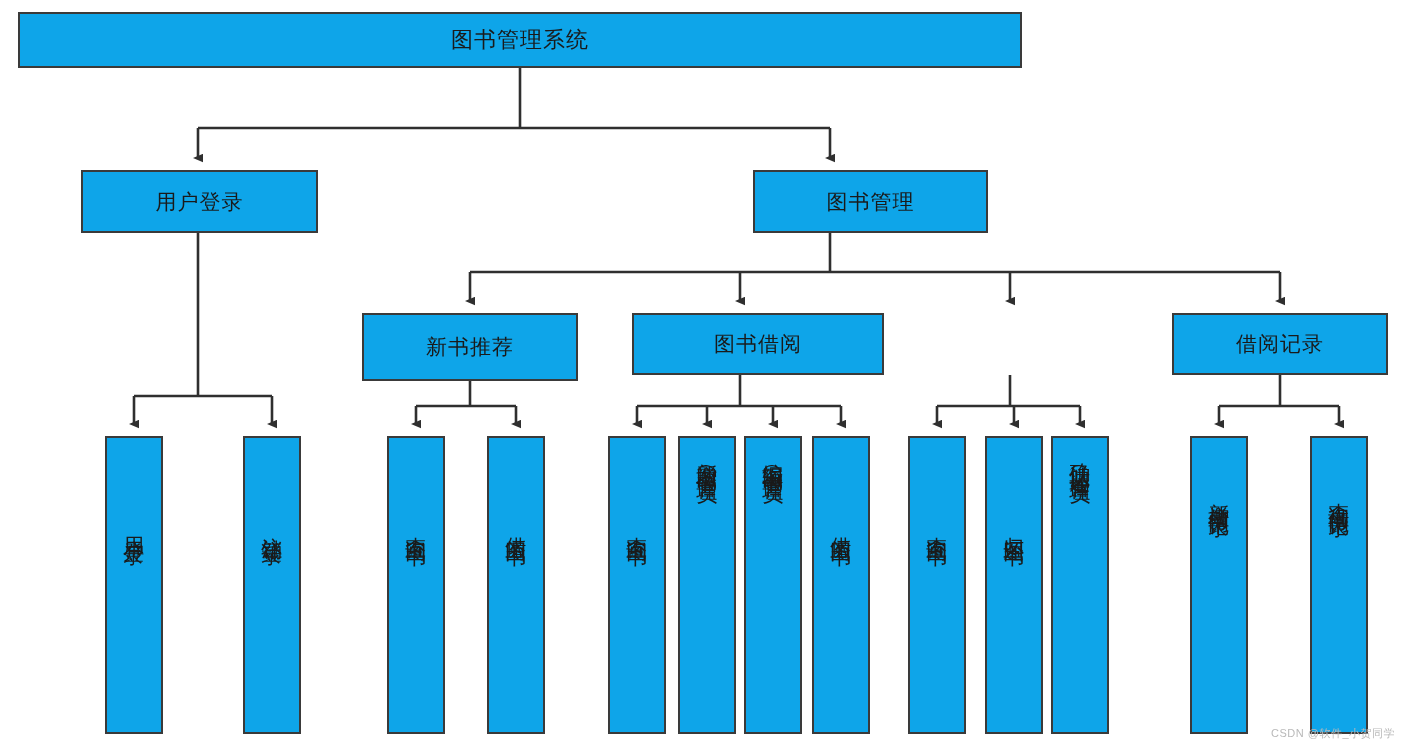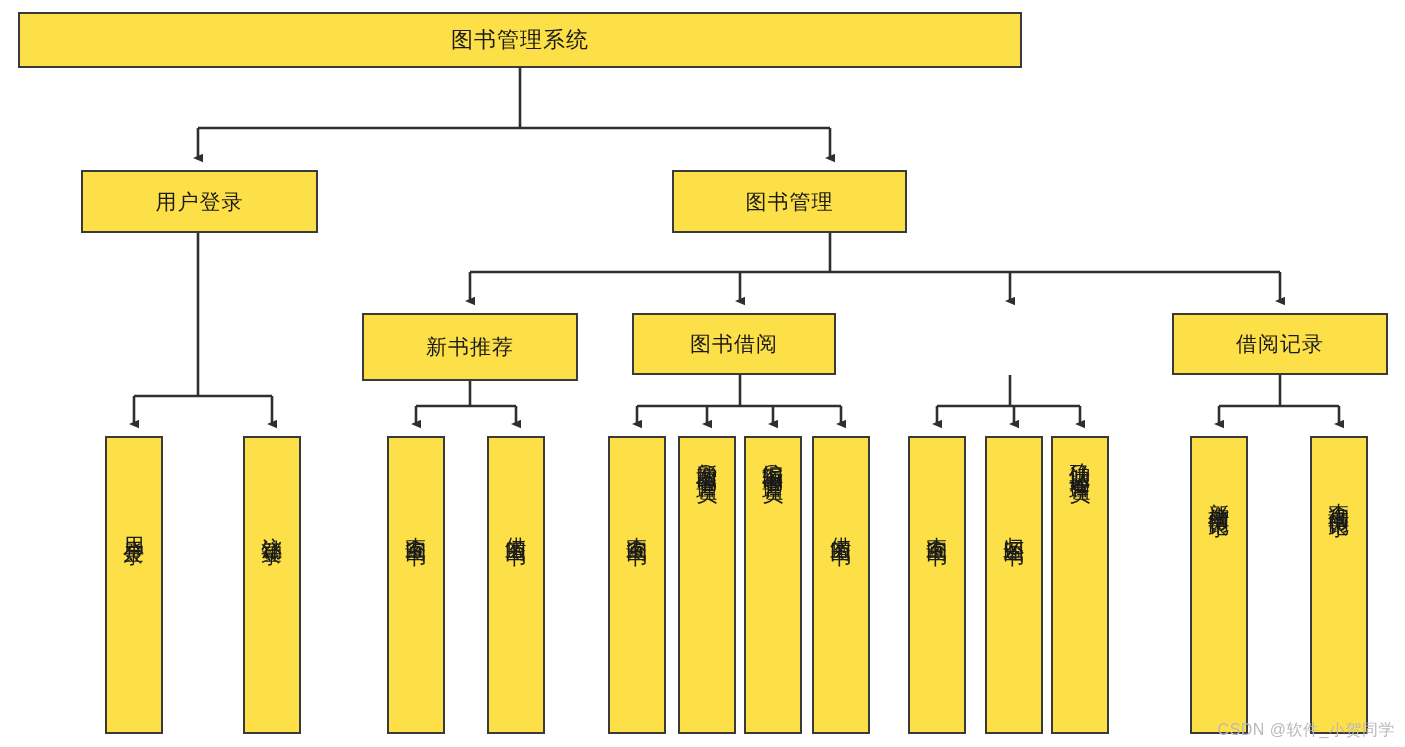--- a/index.html
+++ b/index.html
@@ -21,21 +21,21 @@
     position: absolute;
     left: 0;
     top: 0;
     width: 1405px;
     height: 747px;
   }
   .node {
     position: absolute;
     box-sizing: border-box;
     border: 2px solid #3a3a3a;
-    background: #fde047;
+    background: #0ea5e9;
     display: flex;
     align-items: center;
     justify-content: center;
     color: #1a1a1a;
   }
   .node.horiz {
     font-size: 21px;
     letter-spacing: 1px;
   }
   .node.root {
@@ -55,21 +55,21 @@
     white-space: nowrap;
     color: #1a1a1a;
   }
   .leaf.tall .leaf-label {
     padding-top: 0px;
   }
   .watermark {
     position: absolute;
     right: 10px;
     bottom: 6px;
-    font-size: 16px;
+    font-size: 11px;
     color: #b9b9b9;
     letter-spacing: 0.5px;
     white-space: nowrap;
     pointer-events: none;
   }
 </style>
 </head>
 <body>
 
 <div id="canvas">
@@ -124,28 +124,28 @@
     </g>
   </svg>
 
   <div class="node horiz root" style="left:18px; top:12px; width:1004px; height:56px;">
     <span>图书管理系统</span>
   </div>
 
   <div class="node horiz" style="left:81px; top:170px; width:237px; height:63px;">
     <span>用户登录</span>
   </div>
-  <div class="node horiz" style="left:672px; top:170px; width:235px; height:63px;align-items:center;">
+  <div class="node horiz" style="left:753px; top:170px; width:235px; height:63px;align-items:center;">
     <span>图书管理</span>
   </div>
 
   <div class="node horiz" style="left:362px; top:313px; width:216px; height:68px;">
     <span>新书推荐</span>
   </div>
-  <div class="node horiz" style="left:632px; top:313px; width:204px; height:62px;">
+  <div class="node horiz" style="left:632px; top:313px; width:252px; height:62px;">
     <span>图书借阅</span>
   </div>
   <div class="node horiz" style="left:1172px; top:313px; width:216px; height:62px;font-family:Liberation Serif, serif;">
     <span>借阅记录</span>
   </div>
 
   <div class="node leaf" style="left:105px; top:436px; width:58px; height:298px; padding-top:82px;">
     <span class="leaf-label">用户登录</span>
   </div>
   <div class="node leaf" style="left:243px; top:436px; width:58px; height:298px; padding-top:82px;">

